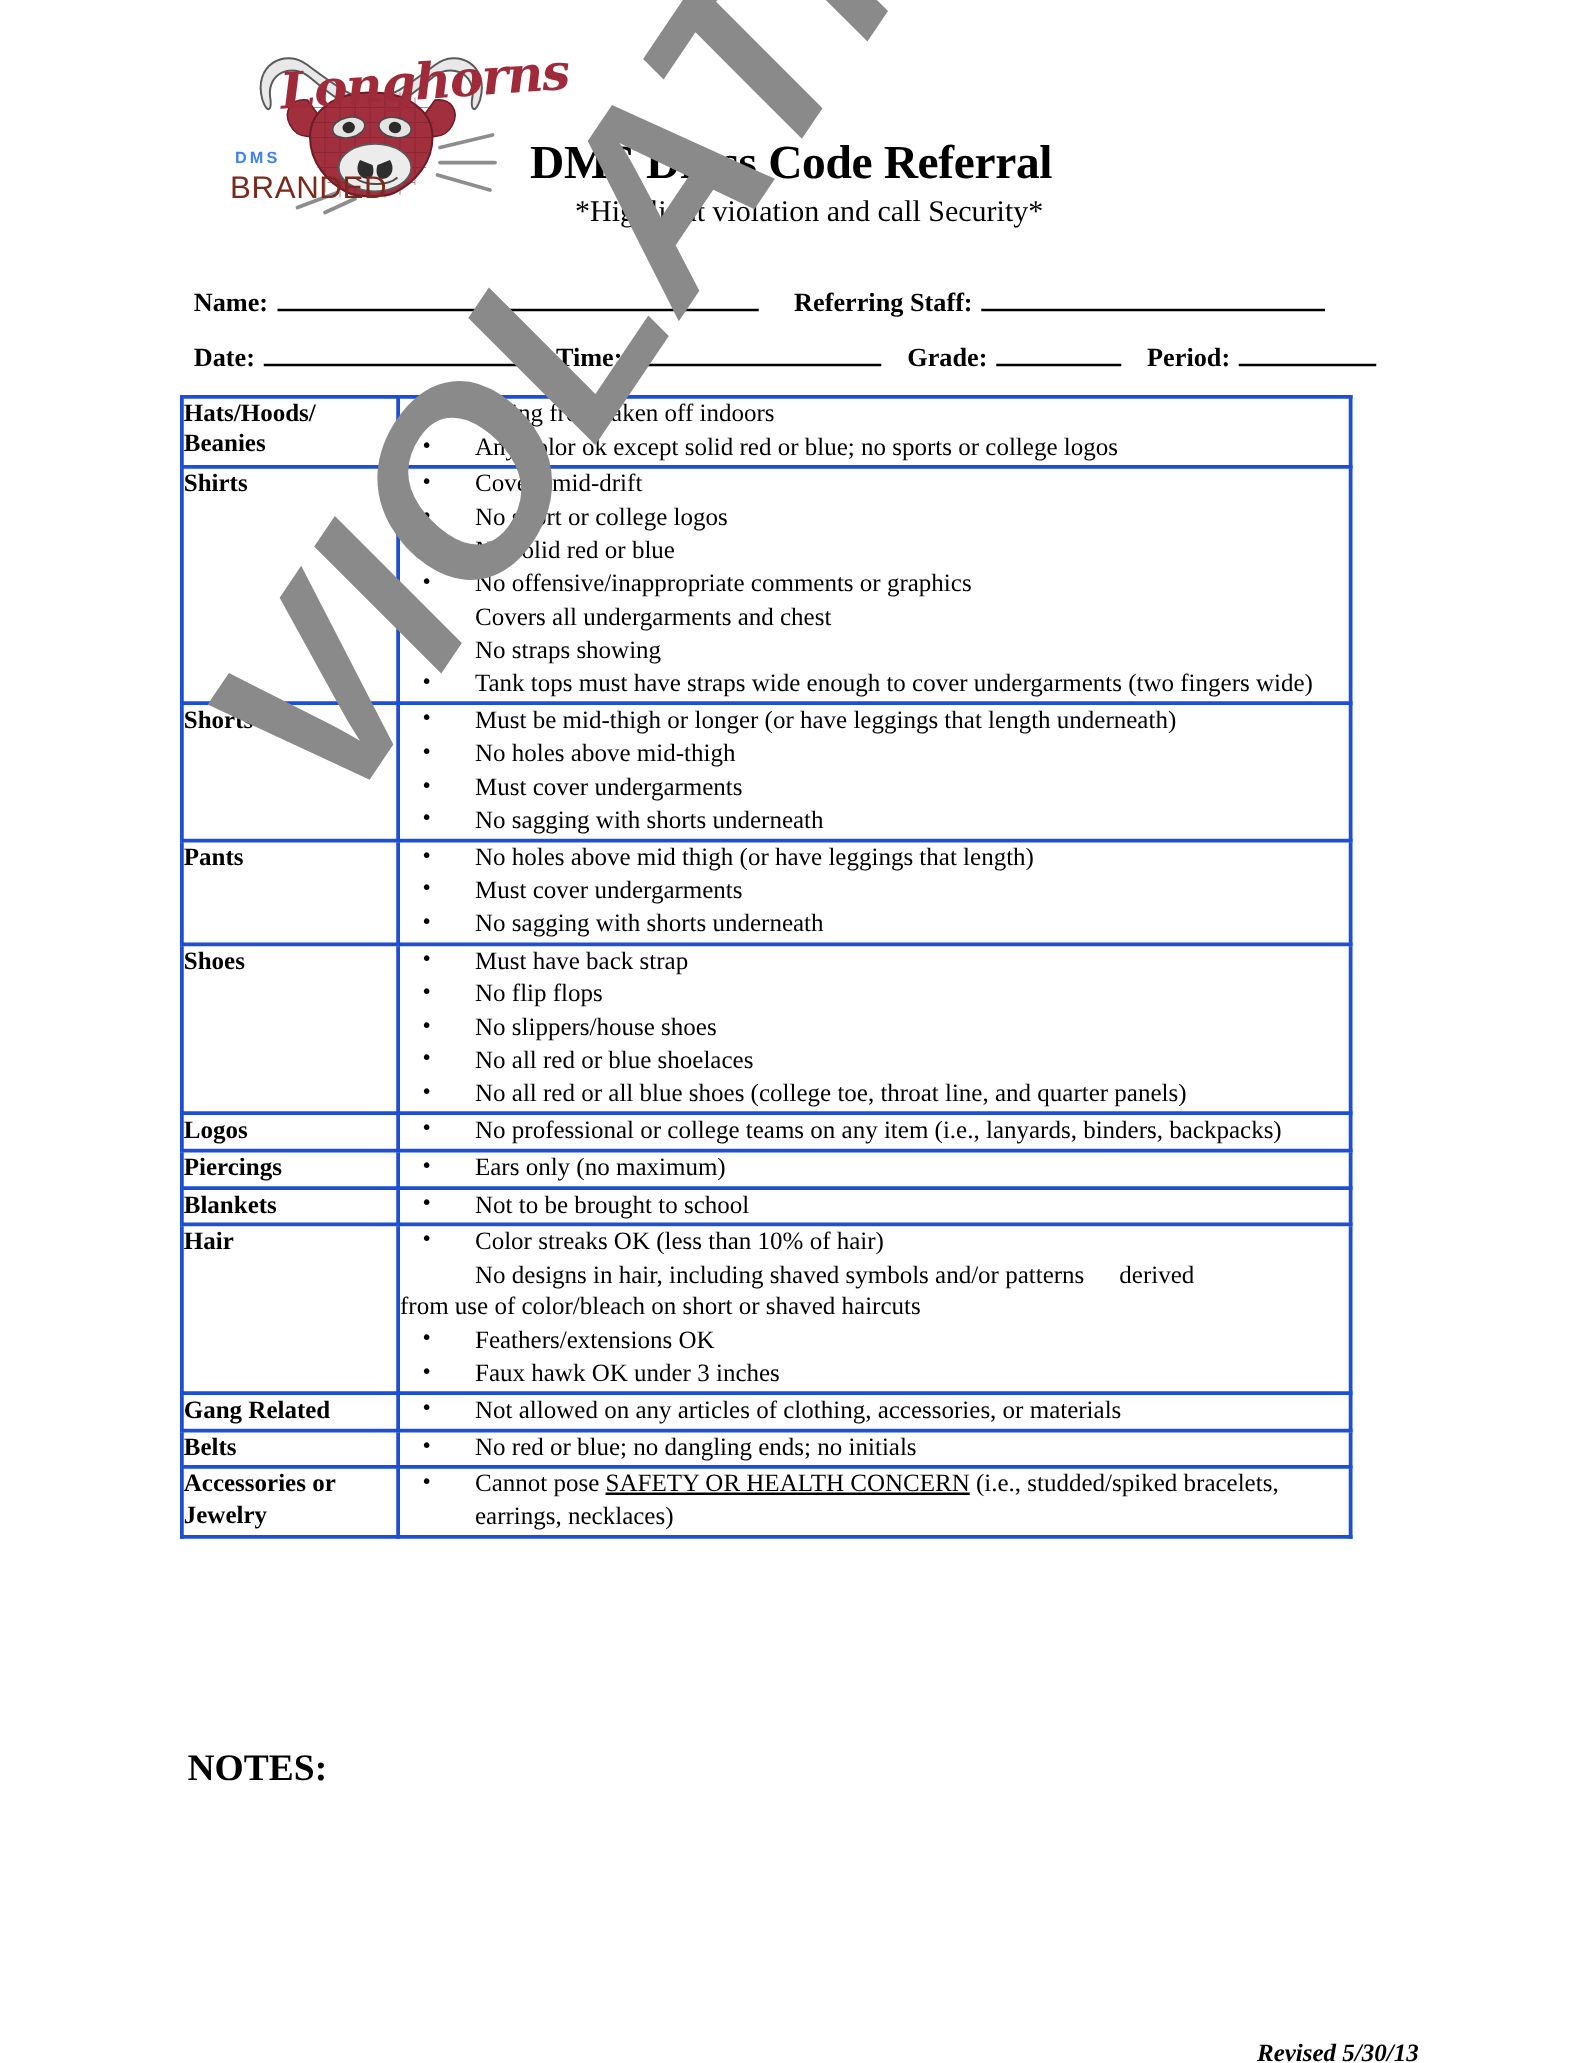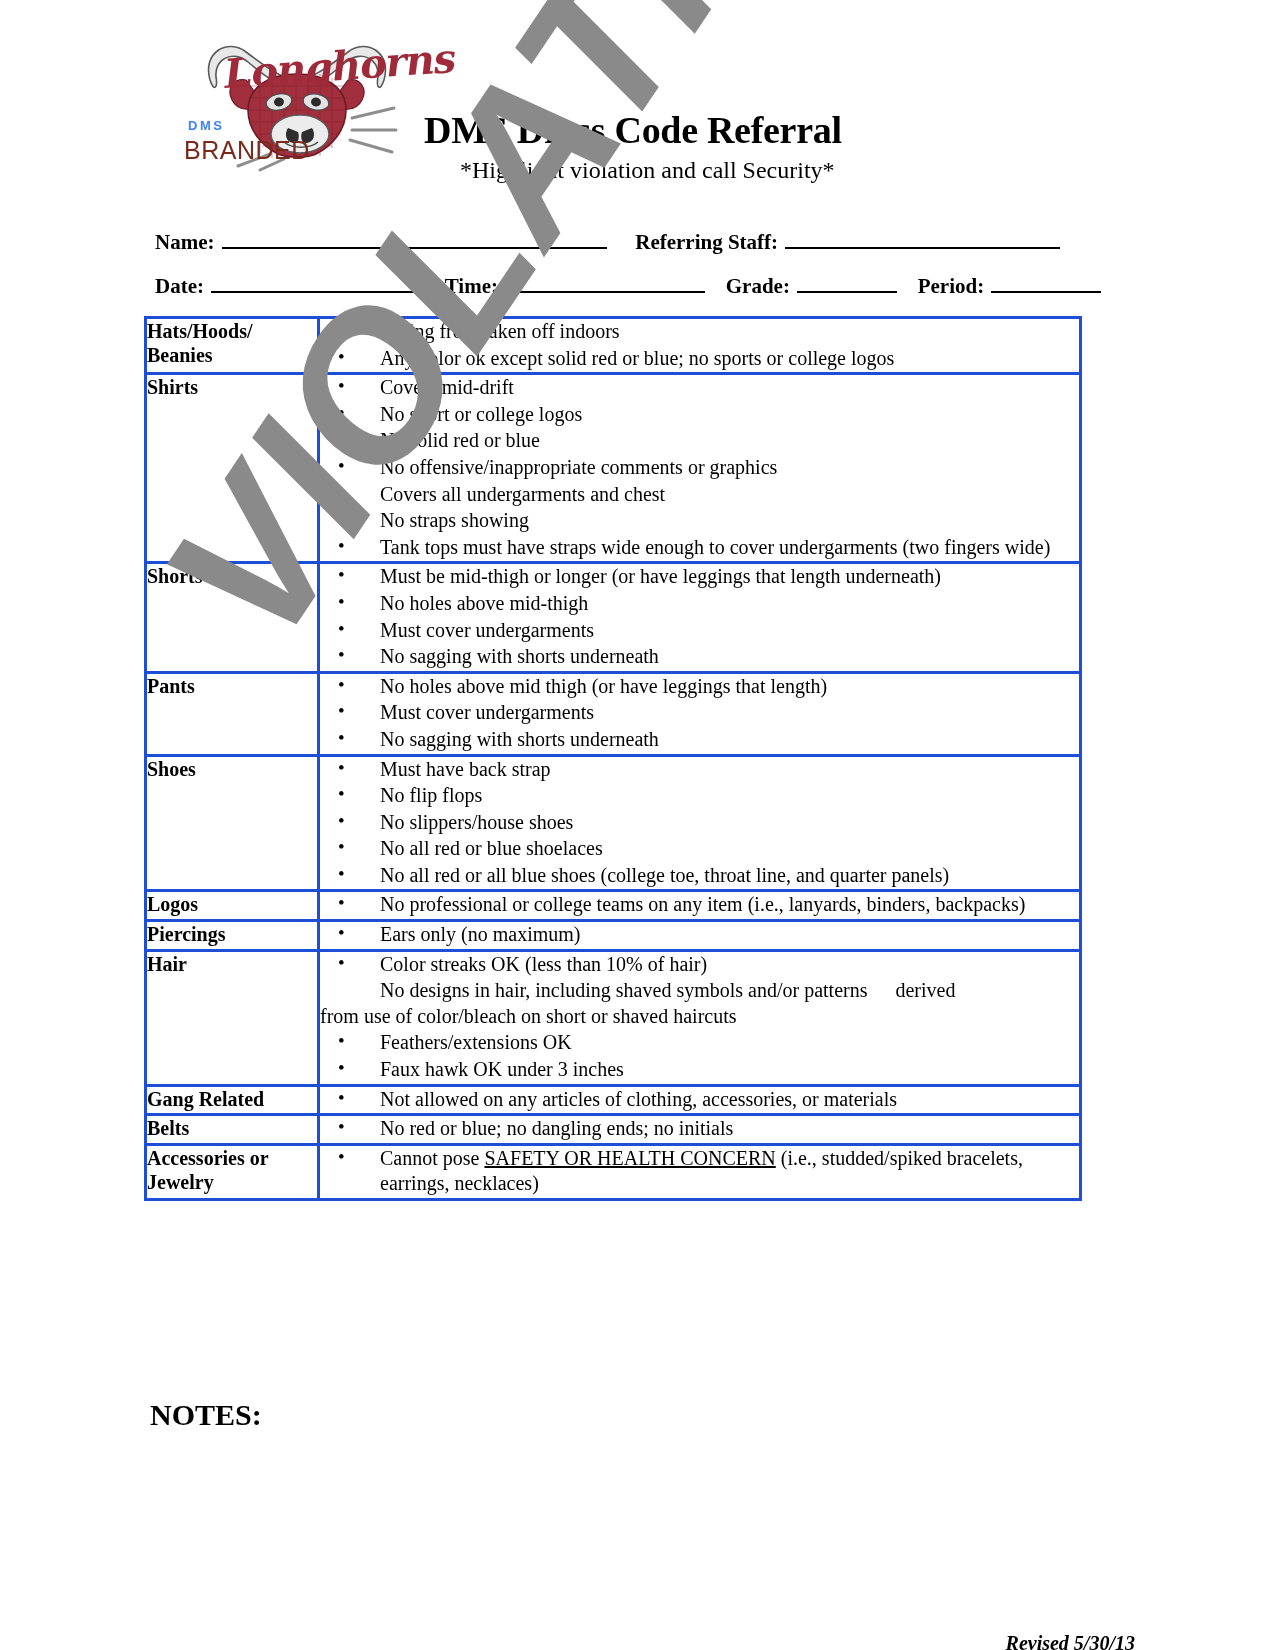--- a/index.html
+++ b/index.html
@@ -430,20 +430,28 @@
         <tr>
           <td class="cat">Piercings</td>
           <td class="items">
             <ul class="bullets">
               <li>Ears only (no maximum)</li>
             </ul>
           </td>
         </tr>
 
 
+        <tr>
+          <td class="cat">Blankets</td>
+          <td class="items">
+            <ul class="bullets">
+              <li>Not to be brought to school</li>
+            </ul>
+          </td>
+        </tr>
 
         <tr>
           <td class="cat">Hair</td>
           <td class="items">
             <ul class="bullets">
               <li>Color streaks OK (less than 10% of hair)</li>
               <li class="nobullet overflow-line"><span>No designs in hair, including shaved symbols and/or patterns</span><span class="wide-gap"></span><span>derived</span><span class="hang">from use of color/bleach on short or shaved haircuts</span></li>
               <li>Feathers/extensions OK</li>
               <li>Faux hawk OK under 3 inches</li>
             </ul>

